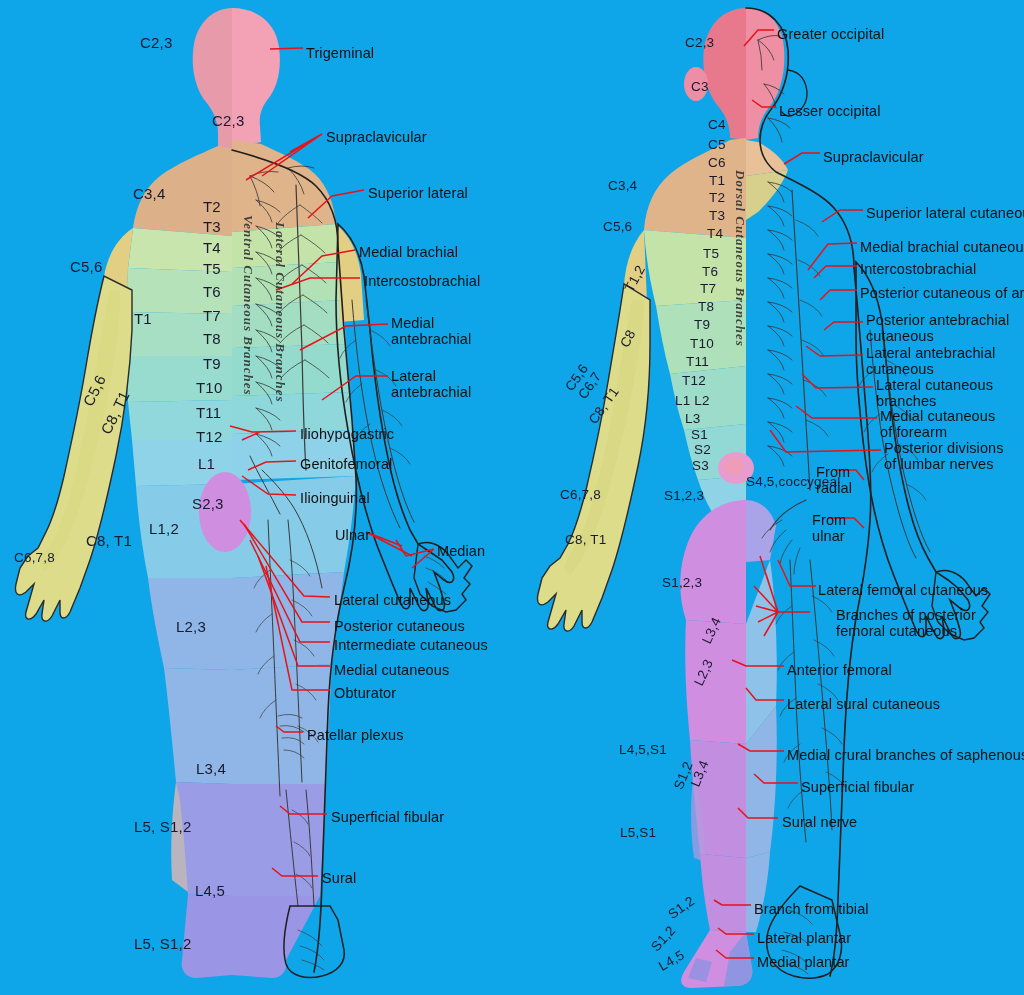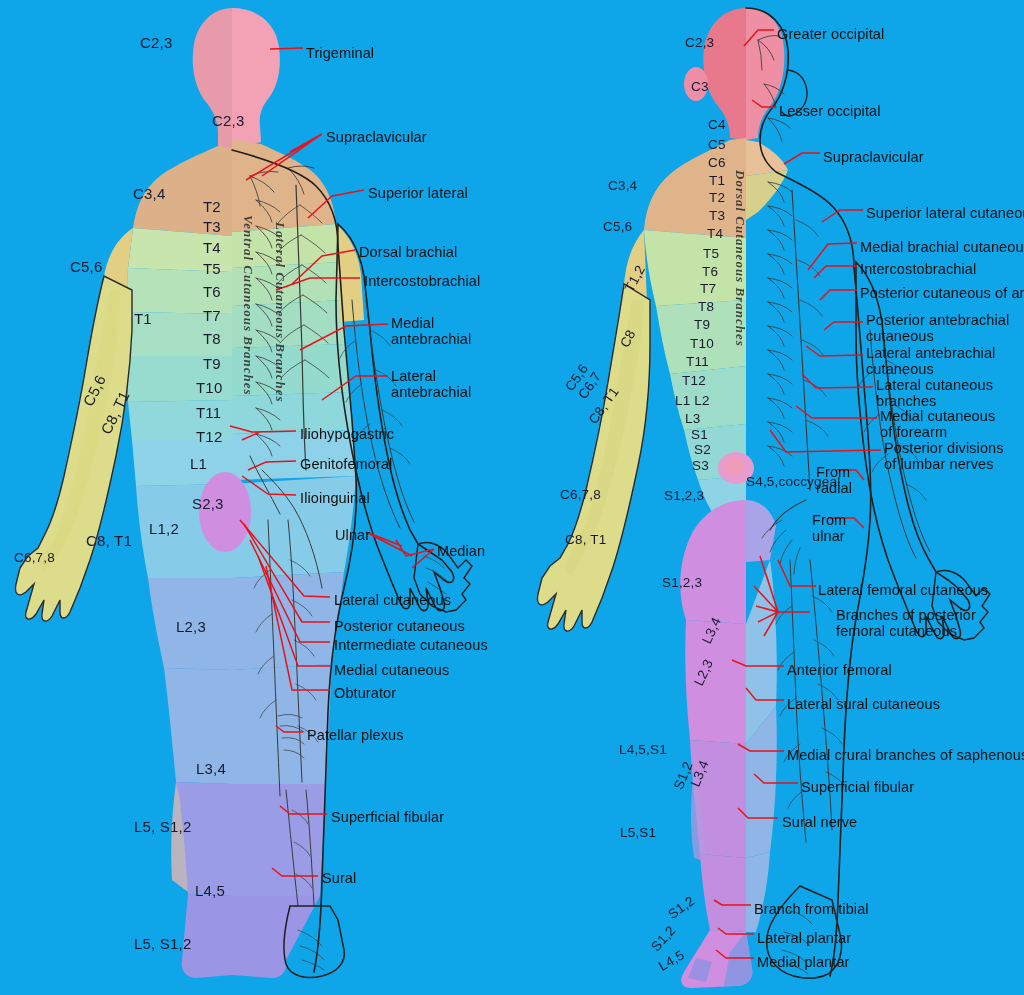--- a/index.html
+++ b/index.html
@@ -248,39 +248,39 @@
         <div class="derm" style="left: 203px; top: 218px;">T3</div>
         <div class="derm" style="left: 203px; top: 239px;">T4</div>
         <div class="derm" style="left: 203px; top: 260px;">T5</div>
         <div class="derm" style="left: 203px; top: 283px;">T6</div>
         <div class="derm" style="left: 203px; top: 307px;">T7</div>
         <div class="derm" style="left: 203px; top: 330px;">T8</div>
         <div class="derm" style="left: 203px; top: 355px;">T9</div>
         <div class="derm" style="left: 196px; top: 379px;">T10</div>
         <div class="derm" style="left: 196px; top: 404px;">T11</div>
         <div class="derm" style="left: 196px; top: 428px;">T12</div>
-        <div class="derm" style="left: 190px; top: 455px;">L1</div>
+        <div class="derm" style="left: 198px; top: 455px;">L1</div>
         <div class="derm" style="left: 192px; top: 495px;">S2,3</div>
         <div class="derm " style="left: 78px; top: 382px; transform: rotate(-64deg);">C5,6</div>
         <div class="derm " style="left: 92px; top: 404px; transform: rotate(-64deg);">C8, T1</div>
         <div class="derm" style="left: 86px; top: 532px;">C8, T1</div>
         <div class="derm sm" style="left: 14px; top: 550px;">C6,7,8</div>
         <div class="derm" style="left: 149px; top: 520px;">L1,2</div>
         <div class="derm" style="left: 176px; top: 618px;">L2,3</div>
         <div class="derm" style="left: 196px; top: 760px;">L3,4</div>
         <div class="derm" style="left: 134px; top: 818px;">L5, S1,2</div>
         <div class="derm" style="left: 195px; top: 882px;">L4,5</div>
         <div class="derm" style="left: 134px; top: 935px;">L5, S1,2</div>
       </div>
 
     <div>
         <div class="lbl" style="left: 306px; top: 45px;">Trigeminal</div>
         <div class="lbl" style="left: 326px; top: 129px;">Supraclavicular</div>
         <div class="lbl" style="left: 368px; top: 185px;">Superior lateral</div>
-        <div class="lbl" style="left: 359px; top: 244px;">Dorsal brachial</div>
+        <div class="lbl" style="left: 359px; top: 244px;">Medial brachial</div>
         <div class="lbl" style="left: 364px; top: 273px;">Intercostobrachial</div>
         <div class="lbl" style="left: 391px; top: 315px;">Medial
 antebrachial</div>
         <div class="lbl" style="left: 391px; top: 368px;">Lateral
 antebrachial</div>
         <div class="lbl" style="left: 300px; top: 426px;">Iliohypogastric</div>
         <div class="lbl" style="left: 300px; top: 456px;">Genitofemoral</div>
         <div class="lbl" style="left: 300px; top: 490px;">Ilioinguinal</div>
         <div class="lbl" style="left: 335px; top: 527px;">Ulnar</div>
         <div class="lbl" style="left: 437px; top: 543px;">Median</div>

